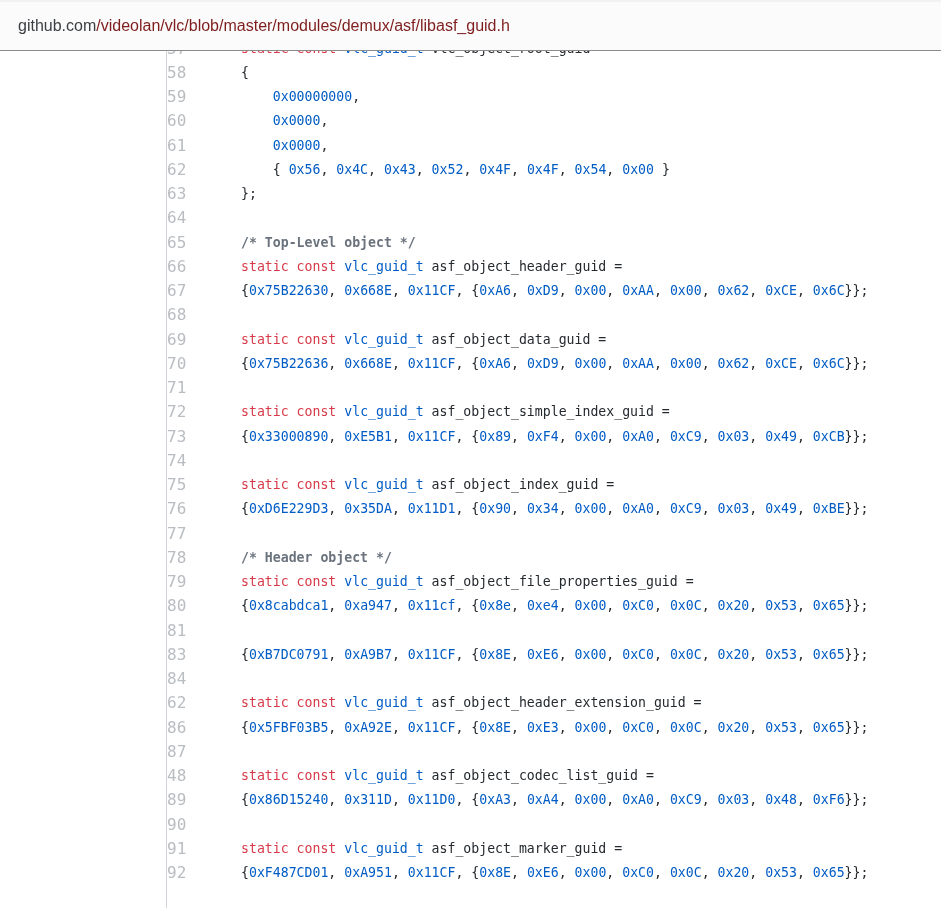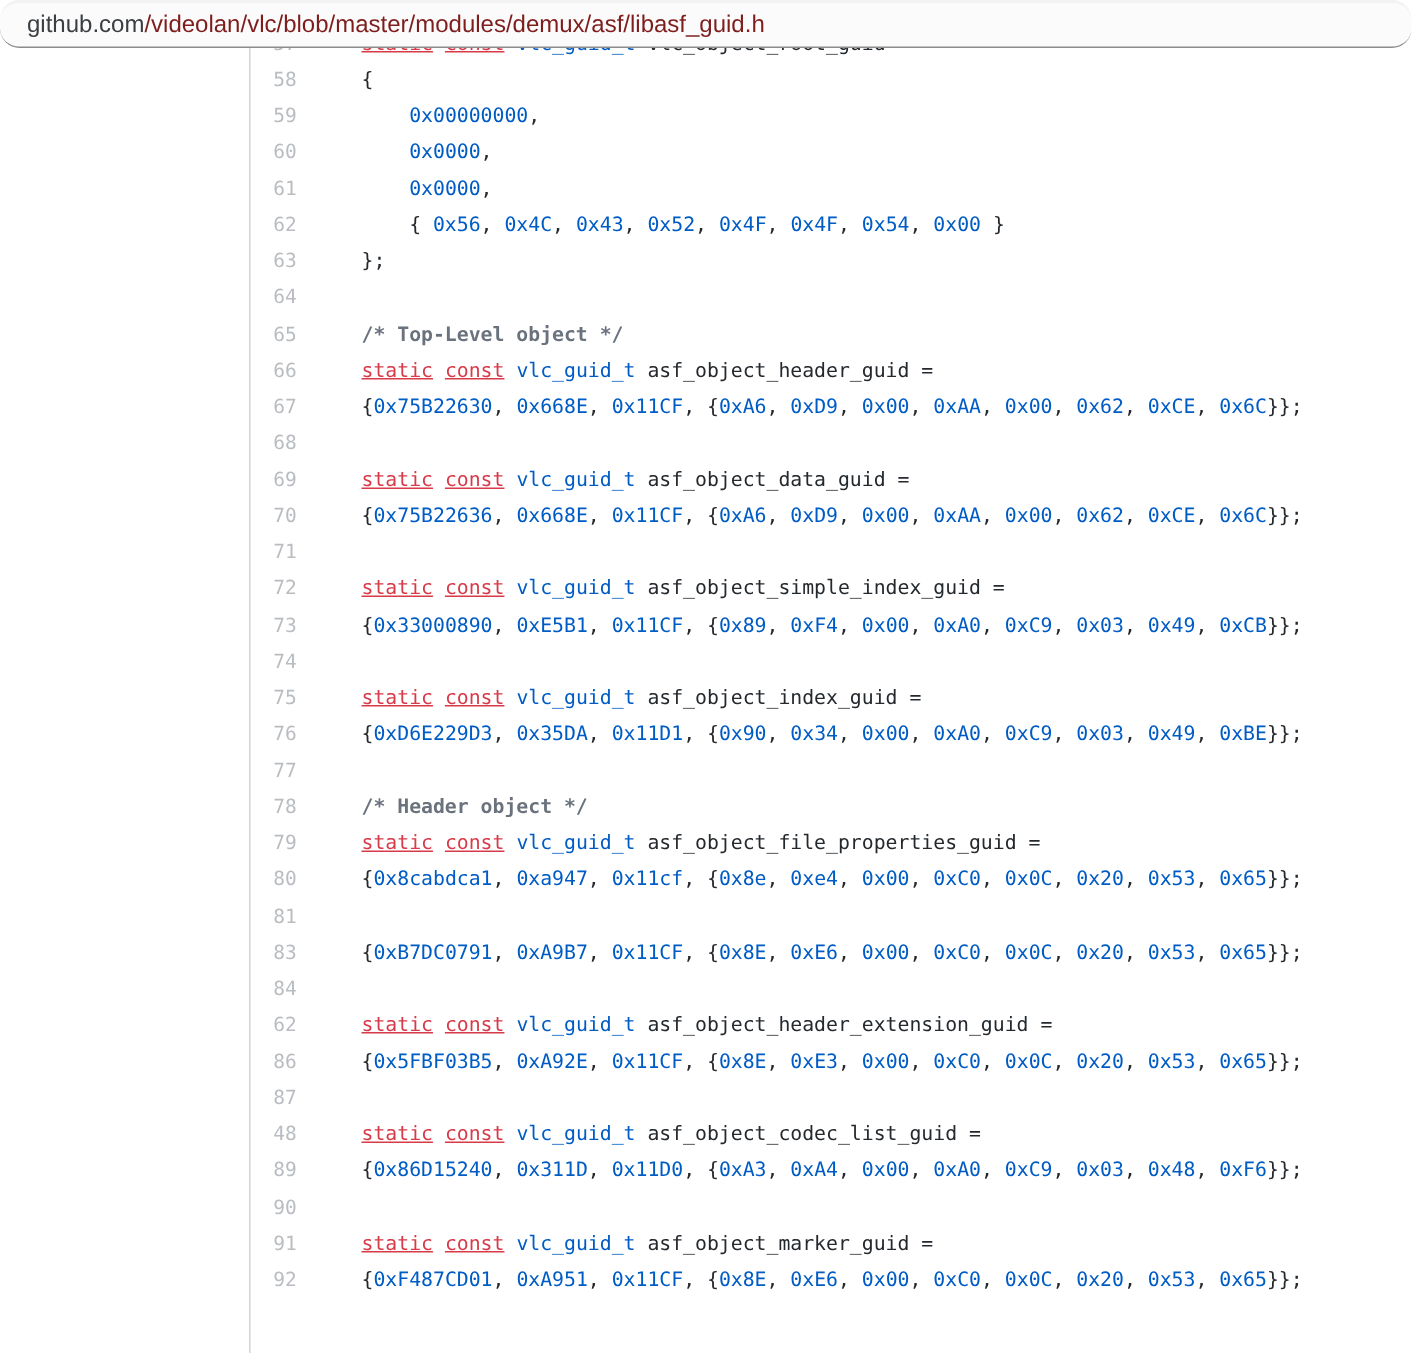--- a/index.html
+++ b/index.html
@@ -11,29 +11,28 @@
     --border:#d0d3d7;
   }
   *{box-sizing:border-box;}
   html,body{margin:0;padding:0;}
   body{
     width:941px;height:908px;overflow:hidden;background:#ffffff;
     font-family:"Liberation Sans",sans-serif;
   }
   
   .addressbar{
-    height:32px;
+    height:51px;
     background:#fbfbfb;
     border-top:2px solid #f2f2f2;
     border-bottom:1.5px solid #8b8b8b;
     display:flex;align-items:center;
     padding-left:18px;
     font-size:16px;
     white-space:nowrap;
-    border-radius:13px;
   }
   .url-domain{color:#3b3f43;}
   .url-path{color:#7f1d1d;}
   
   .content{
     display:flex;
     height:869.5px;
     background:#fff;
   }
   .left-margin{width:166px;flex:0 0 166px;}
@@ -45,28 +44,28 @@
   }
   .code-lines{
     margin-top:-14.4px;
     font-family:"DejaVu Sans Mono","Liberation Mono",monospace;
     font-size:13.2px;
     color:var(--pl);
   }
   .line{display:flex;height:24.26px;line-height:24.26px;white-space:pre;}
   .ln{
     flex:0 0 46px;
-    text-align:center;
+    text-align:left;
     color:var(--ln);
-    font-size:13px;
+    font-size:16px;
     cursor:pointer;
     user-select:none;
   }
   .lc{margin-left:28px;}
-  .tk-k{color:var(--kw);text-decoration:underline;}
+  .tk-k{color:var(--kw);}
   .tk-b{color:var(--blue);}
   .tk-c{color:var(--cm);font-weight:bold;}
 </style>
 </head>
 <body>
 
 <div class="addressbar">
   <span class="url-domain">github.com</span>
     <span class="url-path">/videolan/vlc/blob/master/modules/demux/asf/libasf_guid.h</span>
 </div>

